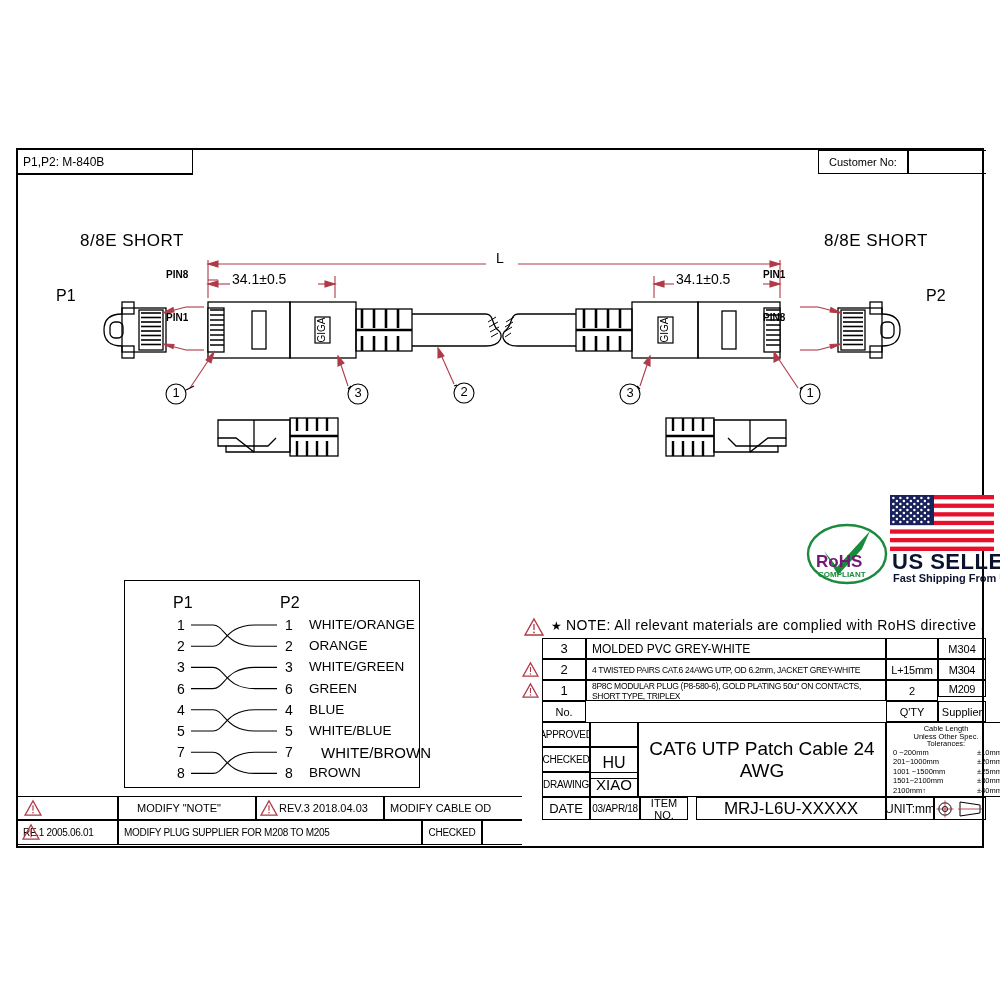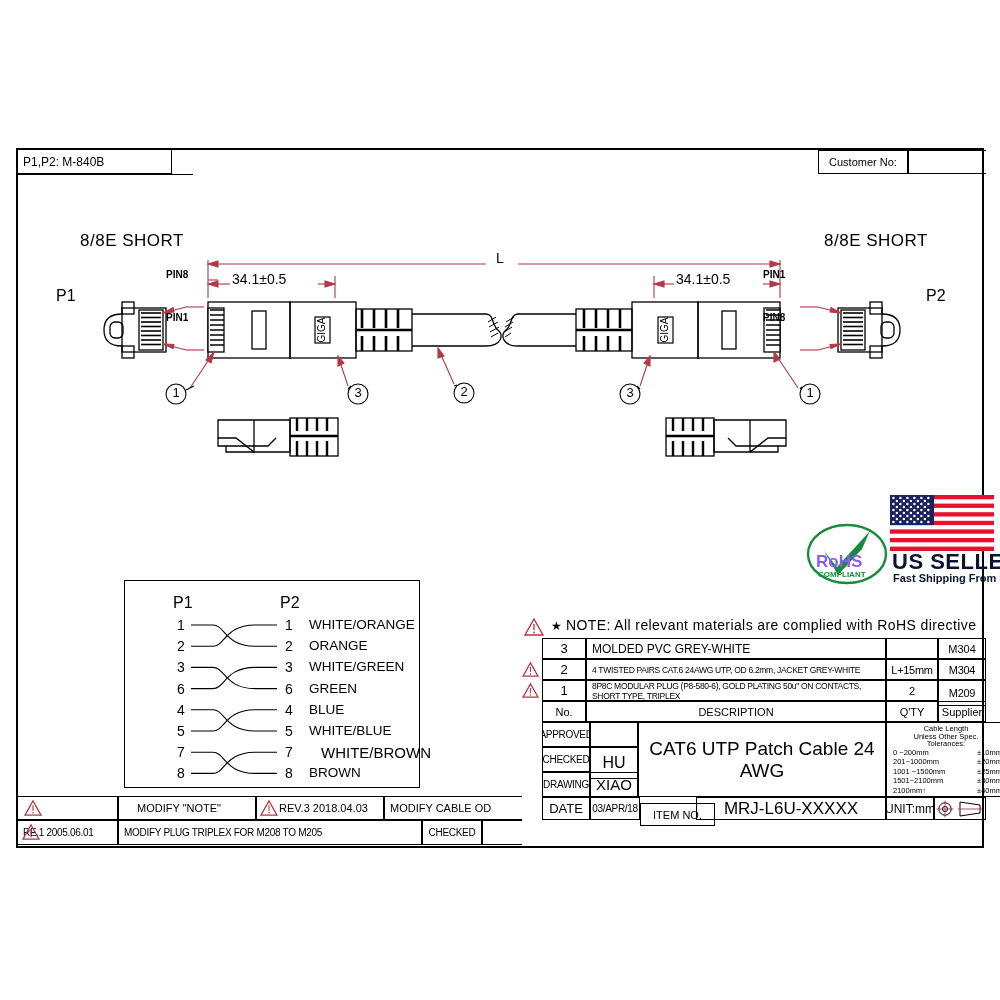--- a/index.html
+++ b/index.html
@@ -12,21 +12,21 @@
   .cl{justify-content:flex-start;padding-left:5px;text-align:left;}
   .narrow{font-stretch:condensed;letter-spacing:-.3px;}
   svg{display:block;overflow:visible;}
   .warn{position:absolute;}
 </style>
 </head>
 <body>
 
 <div id="sheet">
 
-  <div class="cell" style="left:0;top:0;width:154px;height:24px;font-size:12px;border:none;border-bottom:1px solid #000;border-right:1px solid #000;">
+  <div class="cell" style="left:0;top:0;width:175px;height:24px;font-size:12px;border:none;border-bottom:1px solid #000;border-right:1px solid #000;">
     <span class="cl" style="position:static;width:100%;">P1,P2: M-840B</span>
   </div>
   <div class="ln" style="left:0;top:24px;width:175px;height:1px;"></div>
 
   <div class="cell" style="left:800px;top:0;width:90px;height:24px;font-size:11px;">
     <span>Customer No:</span>
   </div>
   <div class="cell" style="left:890px;top:0;width:78px;height:24px;font-size:11px;border-right:none;">
     <span></span>
   </div>
@@ -400,21 +400,21 @@
           <circle cx="24.4" cy="27" r="1.25" fill="#fff"></circle>
           <circle cx="31.4" cy="27" r="1.25" fill="#fff"></circle>
           <circle cx="38.4" cy="27" r="1.25" fill="#fff"></circle>
         </g>
     </svg>
 
     <svg style="position:absolute;left:0;top:28px;width:86px;height:62px;" viewBox="0 0 86 62">
       <ellipse cx="43" cy="31" rx="39" ry="29" fill="none" stroke="#1a8a3c" stroke-width="2.4"></ellipse>
       <path d="M20,28 L33,44 L66,8 L58,26 L34,52 Z" fill="#1a8a3c"></path>
     </svg>
-    <div class="txt" style="left:12px;top:58px;font-size:17px;font-weight:bold;color:#8b5cf6;">RoHS</div>
+    <div class="txt" style="left:12px;top:58px;font-size:17px;font-weight:bold;color:#701a75;">RoHS</div>
     <div class="txt" style="left:14px;top:76px;font-size:8px;font-weight:bold;color:#1a8a3c;">COMPLIANT</div>
     <div class="txt" style="left:88px;top:56px;font-size:22px;font-weight:bold;letter-spacing:.5px;color:#0c1330;">US SELLER</div>
     <div class="txt" style="left:89px;top:78px;font-size:11px;font-weight:bold;color:#0c1330;">Fast Shipping From USA</div>
   </div>
 
   <svg class="warn" style="left:506px;top:468px;width:20px;height:18px;" viewBox="0 0 20 18">
     <path d="M10,1 L19,17 L1,17 Z" fill="none" stroke="#b03a48" stroke-width="1.4"></path>
     <line x1="10" y1="6" x2="10" y2="12" stroke="#b03a48" stroke-width="1.3"></line>
     <circle cx="10" cy="14.4" r="0.9" fill="#b03a48"></circle>
   </svg>
@@ -454,35 +454,32 @@
         </svg>
         <div class="cell" style="left: 20px; top: 42px; width: 44px; height: 21px; font-size: 13px;">
           <span class="narrow">1</span>
         </div>
         <div class="cell cl" style="left: 64px; top: 42px; width: 300px; height: 21px; font-size: 8.5px;">
           <span class="narrow">8P8C MODULAR PLUG (P8-580-6), GOLD PLATING 50u" ON CONTACTS, SHORT TYPE, TRIPLEX</span>
         </div>
         <div class="cell" style="left: 364px; top: 42px; width: 52px; height: 21px; font-size: 11px;">
           <span class="narrow">2</span>
         </div>
-        <div class="cell" style="left: 416px; top: 42px; width: 48px; height: 26px; font-size: 11px;">
+        <div class="cell" style="left: 416px; top: 42px; width: 48px; height: 17px; font-size: 11px;">
           <span class="narrow">M209</span>
         </div>
         <svg viewBox="0 0 20 18" style="position: absolute; left: 0px; top: 45px; width: 17px; height: 15px;">
           <path d="M10,1 L19,17 L1,17 Z" fill="none" stroke="#b03a48" stroke-width="1.5"></path>
           <line x1="10" y1="6" x2="10" y2="12" stroke="#b03a48" stroke-width="1.3"></line>
           <circle cx="10" cy="14.4" r="0.9" fill="#b03a48"></circle>
         </svg>
       </div>
 
     <div class="cell" style="left:20px;top:63px;width:44px;height:21px;font-size:11px;">
         <span>No.</span>
-      </div>
-    <div class="cell" style="left:64px;top:63px;width:300px;height:21px;font-size:11px;">
-        <span>DESCRIPTION</span>
       </div>
     <div class="cell" style="left:364px;top:63px;width:52px;height:21px;font-size:11px;">
         <span>Q'TY</span>
       </div>
     <div class="cell" style="left:416px;top:63px;width:48px;height:21px;font-size:11px;">
         <span>Supplier</span>
       </div>
   </div>
 
   <div class="abs" style="left:504px;top:572px;width:464px;height:98px;">
@@ -536,21 +533,21 @@
           </div>
         </div>
     </div>
 
     <div class="cell" style="left:20px;top:75px;width:48px;height:23px;font-size:13px;">
         <span>DATE</span>
       </div>
     <div class="cell" style="left:68px;top:75px;width:50px;height:23px;font-size:10px;">
         <span class="narrow">03/APR/18</span>
       </div>
-    <div class="cell" style="left:118px;top:75px;width:75px;height:23px;font-size:11px;margin-top:6px;">
+    <div class="cell" style="left:118px;top:75px;width:48px;height:23px;font-size:11px;">
         <span>ITEM NO.</span>
       </div>
     <div class="cell" style="left:174px;top:75px;width:190px;height:23px;font-size:17px;">
         <span>MRJ-L6U-XXXXX</span>
       </div>
     <div class="cell" style="left:364px;top:75px;width:48px;height:23px;font-size:12px;">
         <span>UNIT:mm</span>
       </div>
     <div class="cell" style="left:412px;top:75px;width:52px;height:23px;">
       <svg style="width:48px;height:18px;" viewBox="0 0 48 18">
@@ -588,21 +585,21 @@
 
     <div class="cell cl" style="left:0;top:24px;width:100px;height:25px;font-size:10px;border-left:none;">
         <span class="narrow">RE.1  2005.06.01</span>
       </div>
     <svg class="warn" style="left:4px;top:28px;width:18px;height:16px;" viewBox="0 0 20 18">
       <path d="M10,1 L19,17 L1,17 Z" fill="none" stroke="#b03a48" stroke-width="1.4"></path>
       <line x1="10" y1="6" x2="10" y2="12" stroke="#b03a48" stroke-width="1.3"></line>
       <circle cx="10" cy="14.4" r="0.9" fill="#b03a48"></circle>
     </svg>
     <div class="cell cl" style="left:100px;top:24px;width:304px;height:25px;font-size:10px;">
-        <span class="narrow">MODIFY PLUG TRIPLEX FOR M208 TO M205</span>
+        <span class="narrow">MODIFY PLUG SUPPLIER FOR M208 TO M205</span>
       </div>
     <div class="cell" style="left:404px;top:24px;width:60px;height:25px;font-size:10px;">
         <span class="narrow">CHECKED</span>
       </div>
     <div class="cell" style="left:464px;top:24px;width:40px;height:25px;font-size:10px;border-right:none;">
         <span></span>
       </div>
   </div>
 
 </div>

